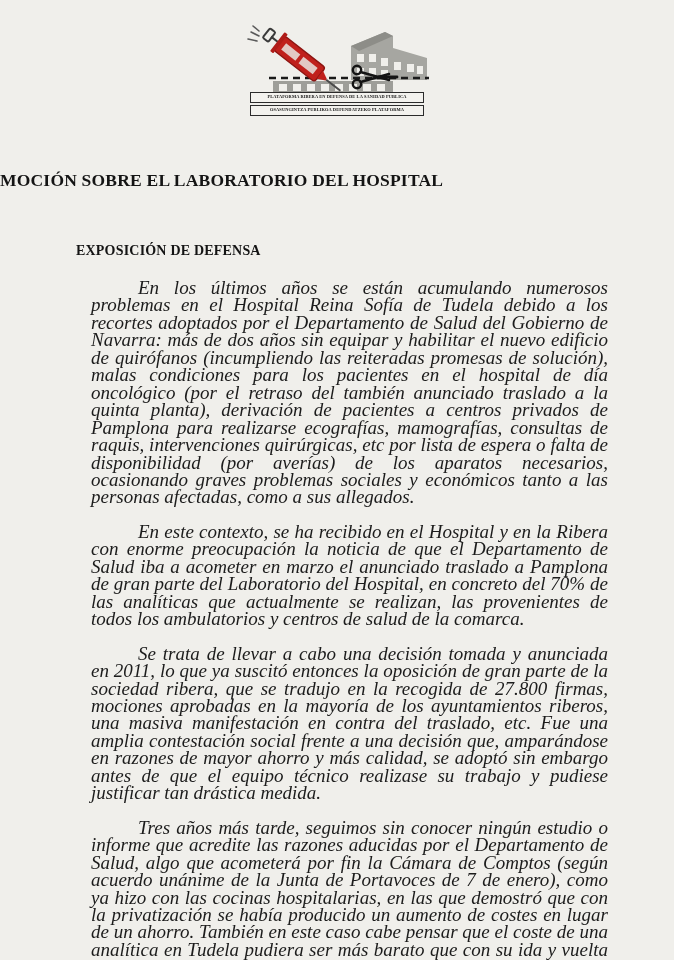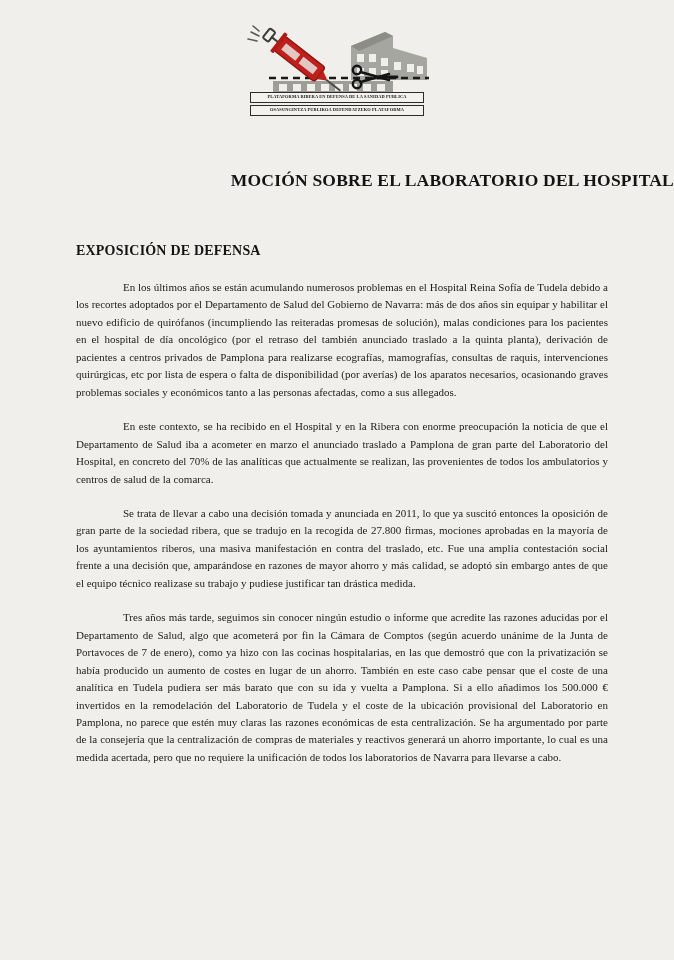--- a/index.html
+++ b/index.html
@@ -59,47 +59,48 @@
     overflow: hidden;
     white-space: nowrap;
   }
   .banner + .banner {
     margin-top: 2px;
   }
 
   
   .doc-title {
     margin: 44px 0 0 0;
-    text-align: right;
+    text-align: left;
     font-size: 17.5px;
     font-weight: bold;
     letter-spacing: 0.2px;
     color: #141414;
   }
   .section-heading {
     margin: 52px 0 0 76px;
     font-size: 14px;
     font-weight: bold;
     letter-spacing: 0.2px;
     color: #141414;
   }
 
   
   .body-text {
     margin: 0 66px 0 76px;
     padding-top: 20px;
   }
   .body-text p {
-    margin: 0 0 17px 0;
-    font-size: 11px;
+    margin: 0 0 17px 15px;
+    font-size: 19px;
     line-height: 17.45px;
     text-align: justify;
     text-indent: 47px;
     color: #1c1c1c;
     hyphens: manual;
+    font-style: italic;
   }
   .body-text p:last-child {
     margin-bottom: 0;
   }
 </style>
 </head>
 <body>
 
 <div class="page">
 

